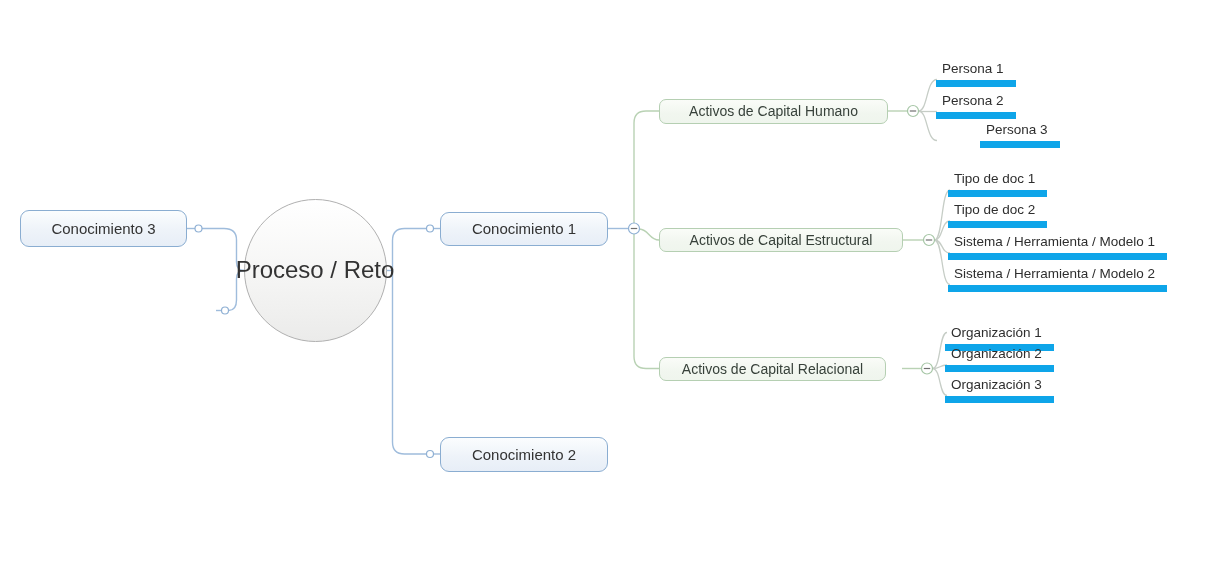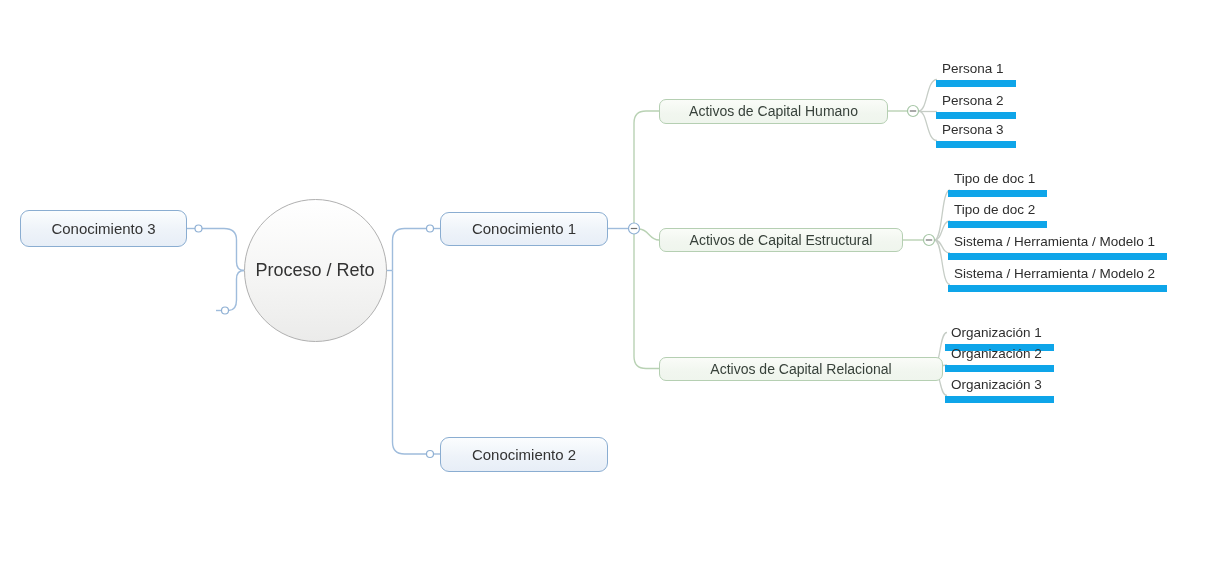--- a/index.html
+++ b/index.html
@@ -28,21 +28,21 @@
     background:linear-gradient(180deg,#fafcf8 0%,#f1f6ef 60%,#eff5ed 100%);
     border:1px solid #b5cfb2;
     border-radius:7px;
     font-size:14px;
     color:#37413a;
   }
   .root-topic{
     background:linear-gradient(180deg,#ffffff 0%,#f4f4f3 60%,#ebebea 100%);
     border:1px solid #b0b0b0;
     border-radius:50%;
-    font-size:18px;
+    font-size:24px;
   }
   .leaf{
     position:absolute;
     height:20px;line-height:20px;
     padding:0 12px 1px 6px;
     border-bottom:7px solid #0ea5e9;
     font-size:13.5px;
     color:#2e2e2e;
     white-space:nowrap;
   }
@@ -126,27 +126,27 @@
   <div class="node topic-blue" style="left:440px;top:436.5px;width:168px;height:35px;">
     <span>Conocimiento 2</span>
   </div>
 
   <div class="node topic-green" style="left:659px;top:98.5px;width:229px;height:25px;">
     <span>Activos de Capital Humano</span>
   </div>
   <div class="node topic-green" style="left:659px;top:228px;width:244px;height:24px;">
     <span>Activos de Capital Estructural</span>
   </div>
-  <div class="node topic-green" style="left:659px;top:356.5px;width:284px;height:24px;">
+  <div class="node topic-green" style="left:659px;top:356.5px;width:227px;height:24px;">
     <span>Activos de Capital Relacional</span>
   </div>
 
   <div class="leaf" style="left:936px;top:58.5px;">Persona 1</div>
   <div class="leaf" style="left:936px;top:90.5px;">Persona 2</div>
-  <div class="leaf" style="left:936px;top:119.5px;">Persona 3</div>
+  <div class="leaf" style="left:980px;top:119.5px;">Persona 3</div>
 
   <div class="leaf" style="left:948px;top:169px;">Tipo de doc 1</div>
   <div class="leaf" style="left:948px;top:200px;">Tipo de doc 2</div>
   <div class="leaf" style="left:948px;top:232px;">Sistema / Herramienta / Modelo 1</div>
   <div class="leaf" style="left:948px;top:263.5px;">Sistema / Herramienta / Modelo 2</div>
 
   <div class="leaf" style="left:945px;top:323px;">Organización 1</div>
   <div class="leaf" style="left:945px;top:344px;">Organización 2</div>
   <div class="leaf" style="left:945px;top:374.5px;">Organización 3</div>
 

